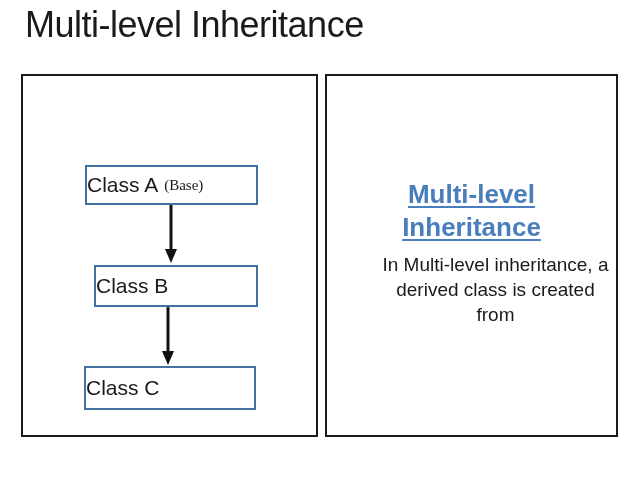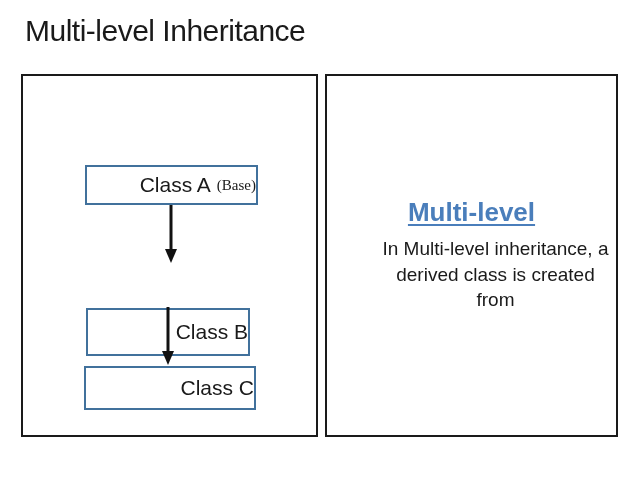--- a/index.html
+++ b/index.html
@@ -7,51 +7,51 @@
     position: relative;
     width: 638px;
     height: 478px;
     background: #ffffff;
     font-family: "Liberation Sans", sans-serif;
     overflow: hidden;
   }
   .slide-title {
     position: absolute;
     left: 25px;
-    top: 14px;
-    font-size: 30px;
+    top: 4px;
+    font-size: 36px;
     color: #1a1a1a;
     letter-spacing: -0.5px;
     white-space: nowrap;
   }
   .panel {
     position: absolute;
     top: 74px;
     height: 359px;
     background: #ffffff;
     border: 2px solid #1a1a1a;
   }
   .panel.left  { left: 21px;  width: 293px; }
   .panel.right { left: 325px; width: 289px; }
 
   .class-node {
     position: absolute;
     border: 2px solid #41719C;
     background: #ffffff;
     display: flex;
     align-items: center;
-    justify-content: flex-end;
+    justify-content: flex-start;
     color: #1a1a1a;
     box-sizing: border-box;
   }
   .node-label { font-size: 21px; }
   .node-sublabel { font-size: 15px; margin-left: 6px; font-family: Liberation Serif, serif; }
 
   .node-a { left: 62px; top: 89px;  width: 173px; height: 40px; }
-  .node-b { left: 63px; top: 189px; width: 164px; height: 48px; margin-top: 43px; }
+  .node-b { left: 71px; top: 189px; width: 164px; height: 42px; }
   .node-c { left: 61px; top: 290px; width: 172px; height: 44px; }
 
   .arrow { position: absolute; width: 14px; height: 58px; }
   .arrow-1 { left: 141px; top: 129px; }
   .arrow-2 { left: 138px; top: 231px; }
 
   .info-content {
     position: absolute;
     left: 0;
     right: 0;
@@ -59,21 +59,20 @@
     text-align: center;
   }
   .info-heading-line {
     font-size: 26px;
     font-weight: bold;
     color: #4A7EBB;
     line-height: 1.28;
     text-decoration: underline;
     text-decoration-color: #4A7EBB;
     text-underline-offset: 3px;
-    margin-top: 18px;
   }
   .info-body { margin-top: 7px; }
   .info-body-line {
     font-size: 19px;
     color: #1a1a1a;
     line-height: 1.33;
     margin-left: 48px;
   }
 </style>
 </head>
@@ -108,20 +107,21 @@
       <span class="node-label">Class C</span>
     </div>
 
   </div>
 
   <div class="panel right">
     <div class="info-content">
 
       <div class="info-heading">
         <div class="info-heading-line">Multi-level</div>
+        <div class="info-heading-line">Inheritance</div>
       </div>
 
       <div class="info-body">
         <div class="info-body-line">In Multi-level inheritance, a</div>
         <div class="info-body-line">derived class is created from</div>
       </div>
 
     </div>
   </div>
 

